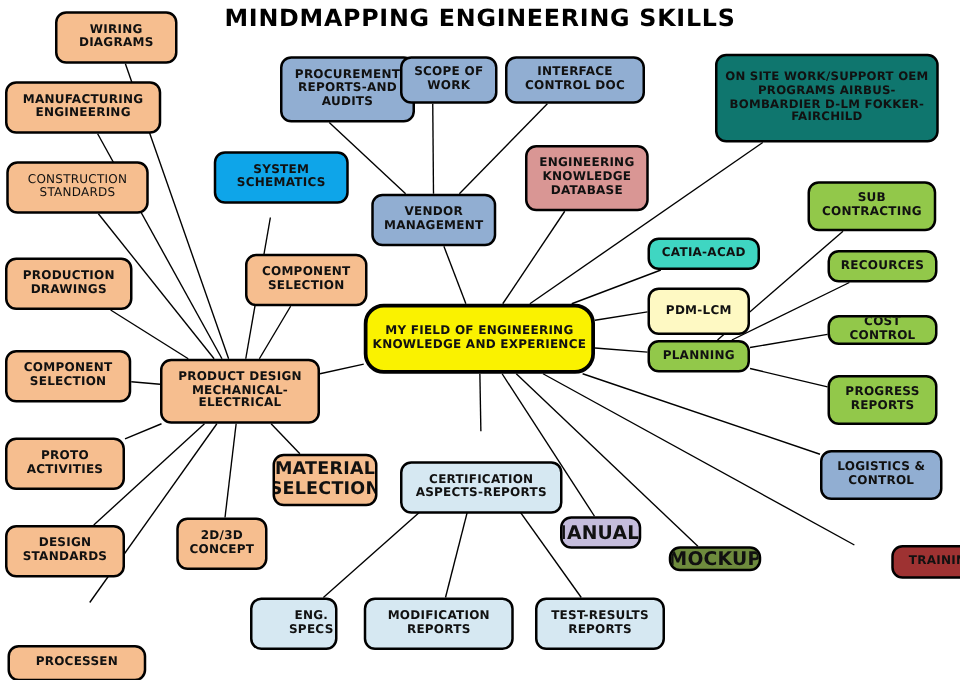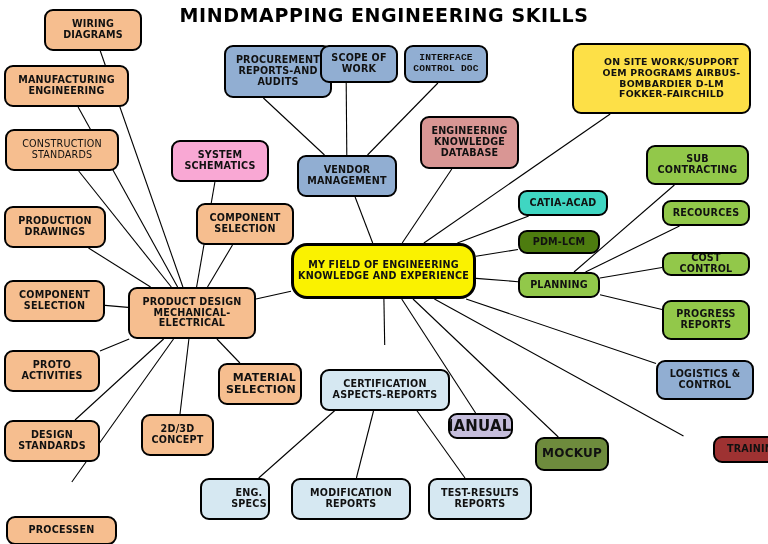--- a/index.html
+++ b/index.html
@@ -78,57 +78,57 @@
       </div>
       <div class="node" style="left: 4px; top: 350px; width: 96px; height: 42px; background: rgb(246, 190, 143); font-size: 9.6px;">
         <span>PROTO ACTIVITIES</span>
       </div>
       <div class="node" style="left: 4px; top: 420px; width: 96px; height: 42px; background: rgb(246, 190, 143); font-size: 9.6px;">
         <span>DESIGN STANDARDS</span>
       </div>
       <div class="node" style="left: 6px; top: 482px; width: 111px; height: 29px; background: rgb(246, 190, 143); font-size: 9.6px; margin-top: 34px;">
         <span>PROCESSEN</span>
       </div>
-      <div class="node" style="left: 171px; top: 140px; width: 98px; height: 42px; background: #f9a8d4; font-size: 9.6px;">
+      <div class="node" style="left: 171px; top: 121px; width: 108px; height: 42px; background: #0ea5e9; font-size: 9.6px;">
         <span>SYSTEM SCHEMATICS</span>
       </div>
       <div class="node" style="left: 196px; top: 203px; width: 98px; height: 42px; background: rgb(246, 190, 143); font-size: 9.6px;">
         <span>COMPONENT SELECTION</span>
       </div>
       <div class="node" style="left: 128px; top: 287px; width: 128px; height: 52px; background: rgb(246, 190, 143); font-size: 9.6px;">
         <span>PRODUCT DESIGN MECHANICAL- ELECTRICAL</span>
       </div>
-      <div class="node" style="left: 218px; top: 363px; width: 84px; height: 42px; background: rgb(246, 190, 143); font-size: 11px; text-align: right;">
+      <div class="node" style="left: 218px; top: 363px; width: 84px; height: 42px; background: rgb(246, 190, 143); font-size: 14px;">
         <span>MATERIAL SELECTION</span>
       </div>
       <div class="node" style="left: 141px; top: 414px; width: 73px; height: 42px; background: rgb(246, 190, 143); font-size: 9.6px;">
         <span>2D/3D CONCEPT</span>
       </div>
       <div class="node" style="left: 181px; top: 45px; width: 108px; height: 53px; background: rgb(145, 174, 210); font-size: 9.6px; margin-left: 43px;">
         <span>PROCUREMENT REPORTS-AND AUDITS</span>
       </div>
       <div class="node" style="left: 307px; top: 45px; width: 78px; height: 38px; background: rgb(145, 174, 210); font-size: 9.6px; margin-left: 13px;">
         <span>SCOPE OF WORK</span>
       </div>
-      <div class="node" style="left: 404px; top: 45px; width: 84px; height: 38px; background: rgb(145, 174, 210); font-size: 9.6px; font-family: Liberation Mono, monospace;">
+      <div class="node" style="left: 404px; top: 45px; width: 112px; height: 38px; background: rgb(145, 174, 210); font-size: 9.6px;">
         <span>INTERFACE CONTROL DOC</span>
       </div>
       <div class="node" style="left: 297px; top: 155px; width: 100px; height: 42px; background: rgb(145, 174, 210); font-size: 9.6px;">
         <span>VENDOR MANAGEMENT</span>
       </div>
       <div class="node" style="left: 420px; top: 116px; width: 99px; height: 53px; background: rgb(217, 150, 148); font-size: 9.6px;">
         <span>ENGINEERING KNOWLEDGE DATABASE</span>
       </div>
-      <div class="node" style="left: 572px; top: 43px; width: 179px; height: 71px; background: #fde047; font-size: 9.4px; padding-left: 24px;">
+      <div class="node" style="left: 572px; top: 43px; width: 179px; height: 71px; background: #0f766e; font-size: 9.4px;">
         <span>ON SITE WORK/SUPPORT OEM PROGRAMS AIRBUS-BOMBARDIER D-LM FOKKER-FAIRCHILD</span>
       </div>
       <div class="node" style="left: 518px; top: 190px; width: 90px; height: 26px; background: rgb(63, 214, 194); font-size: 9.6px;">
         <span>CATIA-ACAD</span>
       </div>
-      <div class="node" style="left: 518px; top: 230px; width: 82px; height: 24px; background: #4d7c0f; font-size: 9.6px;">
+      <div class="node" style="left: 518px; top: 230px; width: 82px; height: 38px; background: #fef9c3; font-size: 9.6px;">
         <span>PDM-LCM</span>
       </div>
       <div class="node" style="left: 518px; top: 272px; width: 82px; height: 26px; background: rgb(146, 200, 74); font-size: 9.6px;">
         <span>PLANNING</span>
       </div>
       <div class="node" style="left: 646px; top: 145px; width: 103px; height: 40px; background: rgb(146, 200, 74); font-size: 9.6px;">
         <span>SUB CONTRACTING</span>
       </div>
       <div class="node" style="left: 662px; top: 200px; width: 88px; height: 26px; background: rgb(146, 200, 74); font-size: 9.6px;">
         <span>RECOURCES</span>
@@ -144,21 +144,21 @@
       </div>
       <div class="node" style="left: 667px; top: 436px; width: 82px; height: 27px; background: rgb(158, 50, 50); font-size: 9.6px; margin-left: 46px;">
         <span>TRAINING</span>
       </div>
       <div class="node" style="left: 320px; top: 345px; width: 130px; height: 42px; background: rgb(214, 232, 242); font-size: 9.6px; margin-top: 24px;">
         <span>CERTIFICATION ASPECTS-REPORTS</span>
       </div>
       <div class="node" style="left: 448px; top: 413px; width: 65px; height: 26px; background: rgb(197, 189, 220); font-size: 15px;">
         <span>MANUALS</span>
       </div>
-      <div class="node" style="left: 535px; top: 437px; width: 74px; height: 34px; background: rgb(110, 139, 61); font-size: 12px;">
+      <div class="node" style="left: 535px; top: 437px; width: 74px; height: 20px; background: rgb(110, 139, 61); font-size: 15px;">
         <span>MOCKUP</span>
       </div>
       <div class="node" style="left: 200px; top: 478px; width: 70px; height: 42px; background: rgb(214, 232, 242); font-size: 9.6px; padding-left: 32px;">
         <span>ENG. SPECS</span>
       </div>
       <div class="node" style="left: 291px; top: 478px; width: 120px; height: 42px; background: rgb(214, 232, 242); font-size: 9.6px;">
         <span>MODIFICATION REPORTS</span>
       </div>
       <div class="node" style="left: 428px; top: 478px; width: 104px; height: 42px; background: rgb(214, 232, 242); font-size: 9.6px;">
         <span>TEST-RESULTS REPORTS</span>

